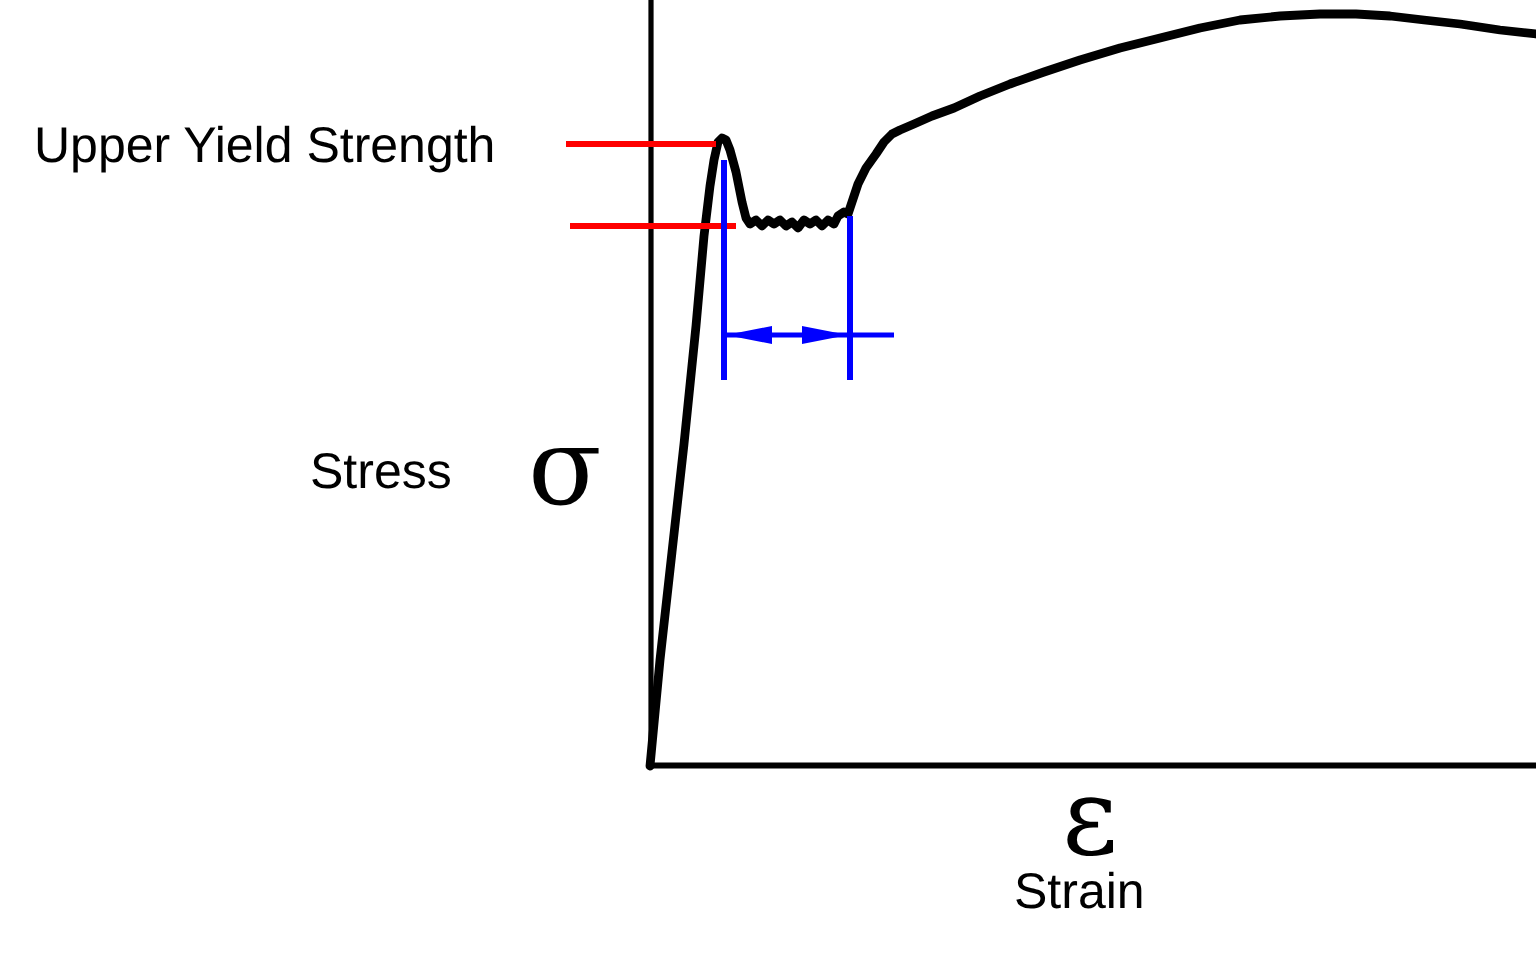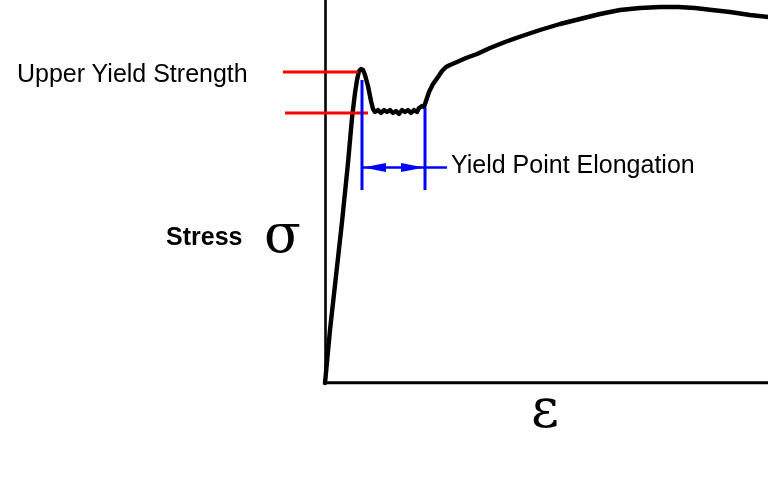--- a/index.html
+++ b/index.html
@@ -59,21 +59,21 @@
     <line x1="425" y1="108" x2="425" y2="190" stroke-width="3" stroke="#0000ff"></line>
 
     <line x1="363" y1="167.5" x2="447" y2="167.5" stroke-width="2.6" stroke="#0000ff"></line>
     <polygon points="363,167.5 386,163 386,172" fill="#0000ff"></polygon>
     <polygon points="424,167.5 401,163 401,172" fill="#0000ff"></polygon>
   </svg>
 
   <div class="lbl" style="left:17px; top:58px;">Upper Yield Strength</div>
 
 
-  <div class="lbl" style="left:451px; top:149px;">Yield Point Elongation</div>
 
-  <div class="lbl" style="left:166px; top:221px;font-weight:bold;">Stress</div>
+  <div class="lbl" style="left:155px; top:221px;">Stress</div>
 
   <div class="greek sigma" style="left:264px; top:207px;">σ</div>
 
   <div class="greek epsilon" style="left:531px; top:382px;">ε</div>
 
+  <div class="lbl" style="left:507px; top:431px;">Strain</div>
 </div>
 
 </body></html>

